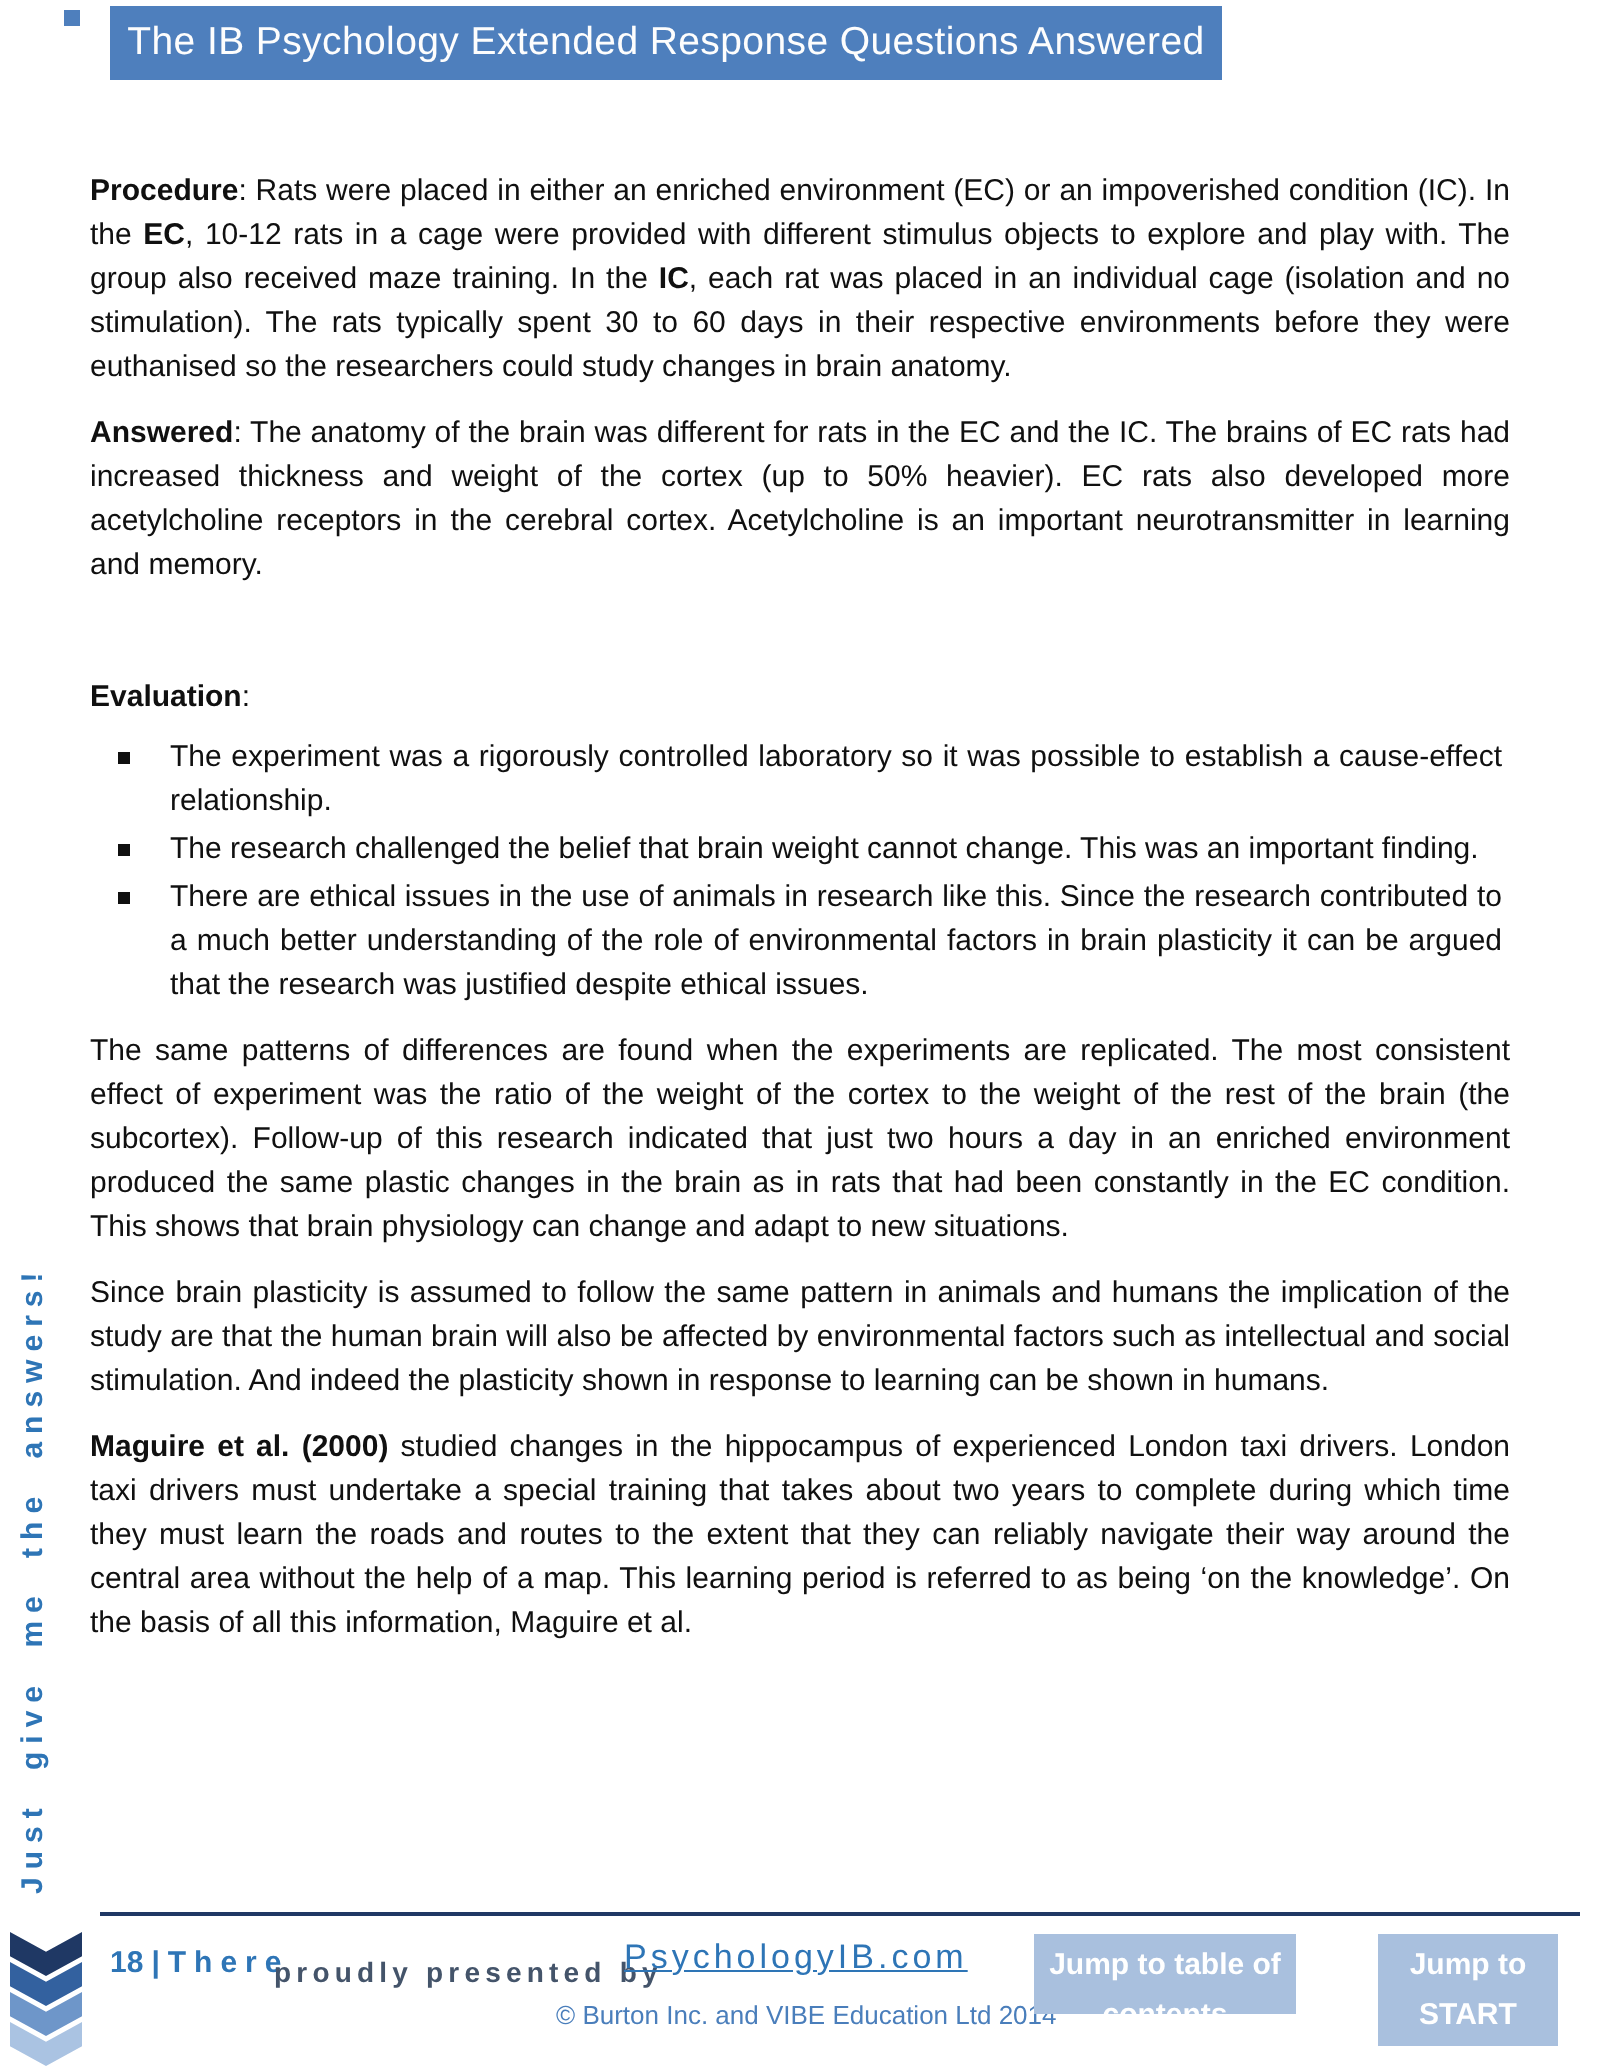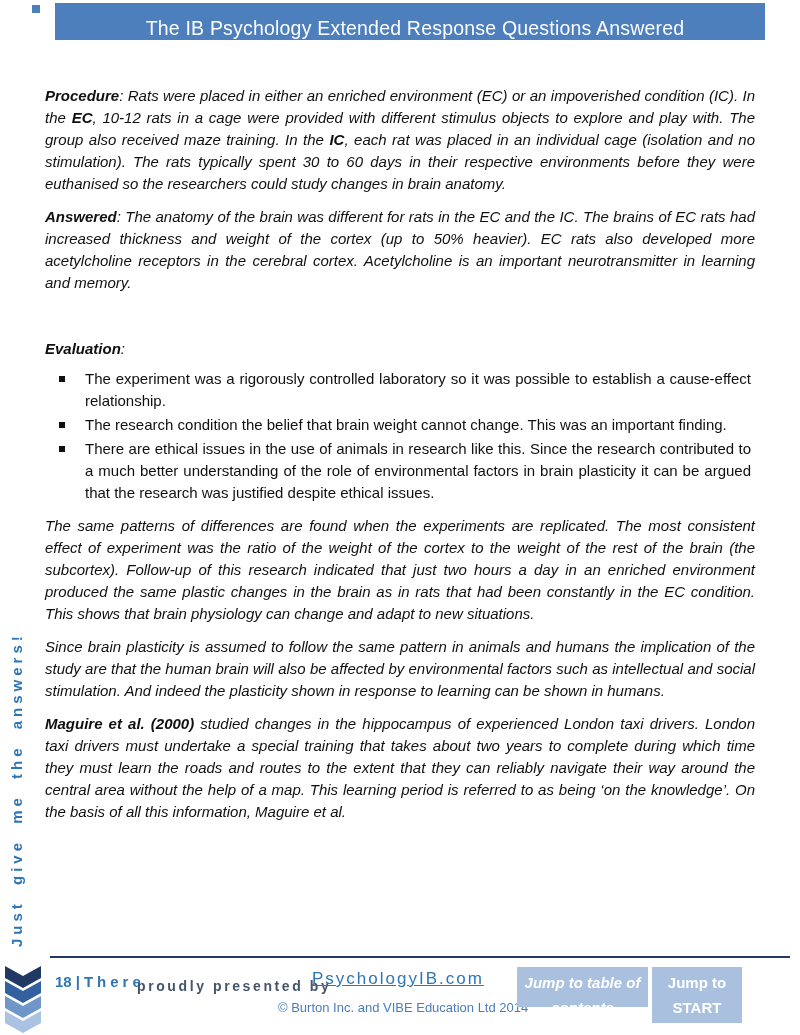--- a/index.html
+++ b/index.html
@@ -1,28 +1,28 @@
 <!DOCTYPE html>
 <html><head>
 <meta charset="utf-8">
 <style>
   html,body{margin:0;padding:0;background:#ffffff;}
   .page{position:relative;width:800px;height:1035px;background:#ffffff;overflow:hidden;
         font-family:"Liberation Sans",sans-serif;color:#101010;}
 
   
   .corner-square{position:absolute;left:32px;top:5px;width:8px;height:8px;background:#4e7fbd;}
-  .title-bar{position:absolute;left:55px;top:3px;width:700px;height:37px;background:#4e7fbd;
-             display:flex;align-items:flex-end;justify-content:center;padding-left:10px;}
+  .title-bar{position:absolute;left:55px;top:3px;width:556px;height:37px;background:#4e7fbd;
+             display:flex;align-items:center;justify-content:center;}
   .title-bar span{color:#fdfdfd;font-size:19.5px;letter-spacing:.2px;}
 
   
   .content{position:absolute;left:45px;top:85px;width:710px;font-size:15px;line-height:22px;
            text-align:justify;}
-  .content p{margin:0 0 11px 0;font-style:italic;}
+  .content p{margin:0 0 11px 0;}
   .content p.heading{margin-bottom:8px;margin-top:44px;}
   .content b{font-weight:bold;}
   ul.bullets{list-style:none;margin:0 4px 11px 0;padding:0;}
   ul.bullets li{position:relative;padding-left:40px;margin:0 0 2px 0;text-align:justify;}
   ul.bullets li::before{content:"";position:absolute;left:14px;top:8px;width:6px;height:6px;
                         background:#101010;}
 
   
   .vertical-text{position:absolute;left:8px;top:947px;transform-origin:0 0;transform:rotate(-90deg);
                  white-space:nowrap;color:#2e75b6;font-weight:bold;font-size:15px;
@@ -44,41 +44,41 @@
   .presented{position:absolute;left:137px;top:978px;font-size:14px;color:#44546a;
              letter-spacing:2.6px;font-weight:bold;}
   .site-link{position:absolute;left:312px;top:969px;font-size:17px;color:#2e75b6;
              letter-spacing:2px;text-decoration:underline;cursor:pointer;}
   .copyright{position:absolute;left:278px;top:1000px;font-size:13px;color:#4a7ebb;}
 
   .jump-buttons{position:absolute;left:517px;top:967px;display:flex;gap:4px;}
   .jump-btn{border:none;background:#a9c0de;color:#ffffff;font-family:"Liberation Sans",sans-serif;
             font-size:15px;font-weight:bold;line-height:25px;text-align:center;cursor:pointer;
             padding:3px 6px;}
-  .jump-btn.wide{width:131px;height:40px;font-style:italic;}
-  .jump-btn.narrow{width:90px;height:56px;}
+  .jump-btn.wide{width:131px;height:40px;}
+  .jump-btn.narrow{width:90px;height:56px;margin-left:37px;}
 </style>
 </head>
 <body>
 
 <div class="page">
 
   <div class="corner-square"></div>
 
   <header class="title-bar">
     <span>The IB Psychology Extended Response Questions Answered</span>
   </header>
 
   <main class="content">
     <p><b>Procedure</b><span>: Rats were placed in either an enriched environment (EC) or an impoverished condition (IC). In the </span><b>EC</b><span>, 10-12 rats in a cage were provided with different stimulus objects to explore and play with. The group also received maze training. In the </span><b>IC</b><span>, each rat was placed in an individual cage (isolation and no stimulation). The rats typically spent 30 to 60 days in their respective environments before they were euthanised so the researchers could study changes in brain anatomy.</span></p>
     <p><b>Answered</b><span>: The anatomy of the brain was different for rats in the EC and the IC. The brains of EC rats had increased thickness and weight of the cortex (up to 50% heavier). EC rats also developed more acetylcholine receptors in the cerebral cortex. Acetylcholine is an important neurotransmitter in learning and memory.</span></p>
     <p class="heading"><b>Evaluation</b><span>:</span></p>
     <ul class="bullets">
         <li>The experiment was a rigorously controlled laboratory so it was possible to establish a cause-effect relationship.</li>
-        <li>The research condition the belief that brain weight cannot change. This was an important finding.</li>
+        <li>The research challenged the belief that brain weight cannot change. This was an important finding.</li>
         <li>There are ethical issues in the use of animals in research like this. Since the research contributed to a much better understanding of the role of environmental factors in brain plasticity it can be argued that the research was justified despite ethical issues.</li>
       </ul>
     <p><span>The same patterns of differences are found when the experiments are replicated. The most consistent effect of experiment was the ratio of the weight of the cortex to the weight of the rest of the brain (the subcortex). Follow-up of this research indicated that just two hours a day in an enriched environment produced the same plastic changes in the brain as in rats that had been constantly in the EC condition. This shows that brain physiology can change and adapt to new situations.</span></p>
     <p><span>Since brain plasticity is assumed to follow the same pattern in animals and humans the implication of the study are that the human brain will also be affected by environmental factors such as intellectual and social stimulation. And indeed the plasticity shown in response to learning can be shown in humans.</span></p>
     <p><b>Maguire et al. (2000)</b><span> studied changes in the hippocampus of experienced London taxi drivers. London taxi drivers must undertake a special training that takes about two years to complete during which time they must learn the roads and routes to the extent that they can reliably navigate their way around the central area without the help of a map. This learning period is referred to as being ‘on the knowledge’. On the basis of all this information, Maguire et al.</span></p>
   </main>
 
   <div class="vertical-text">Just give me the answers!</div>
 
   <div class="footer-rule"></div>

